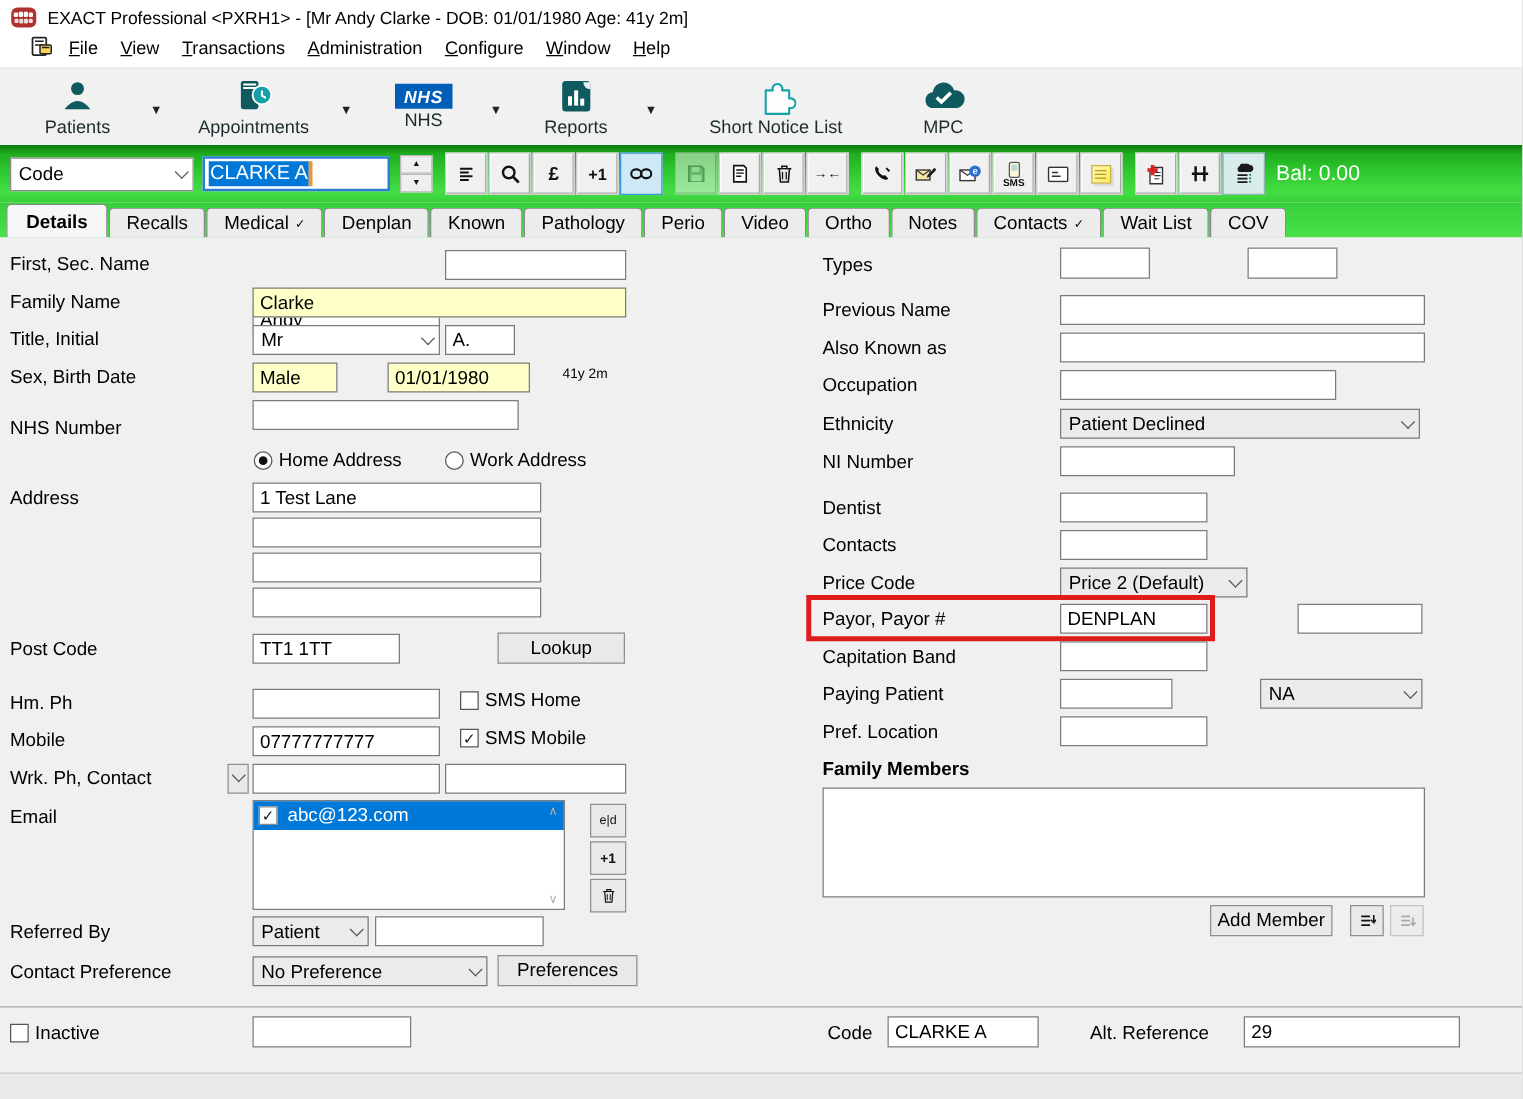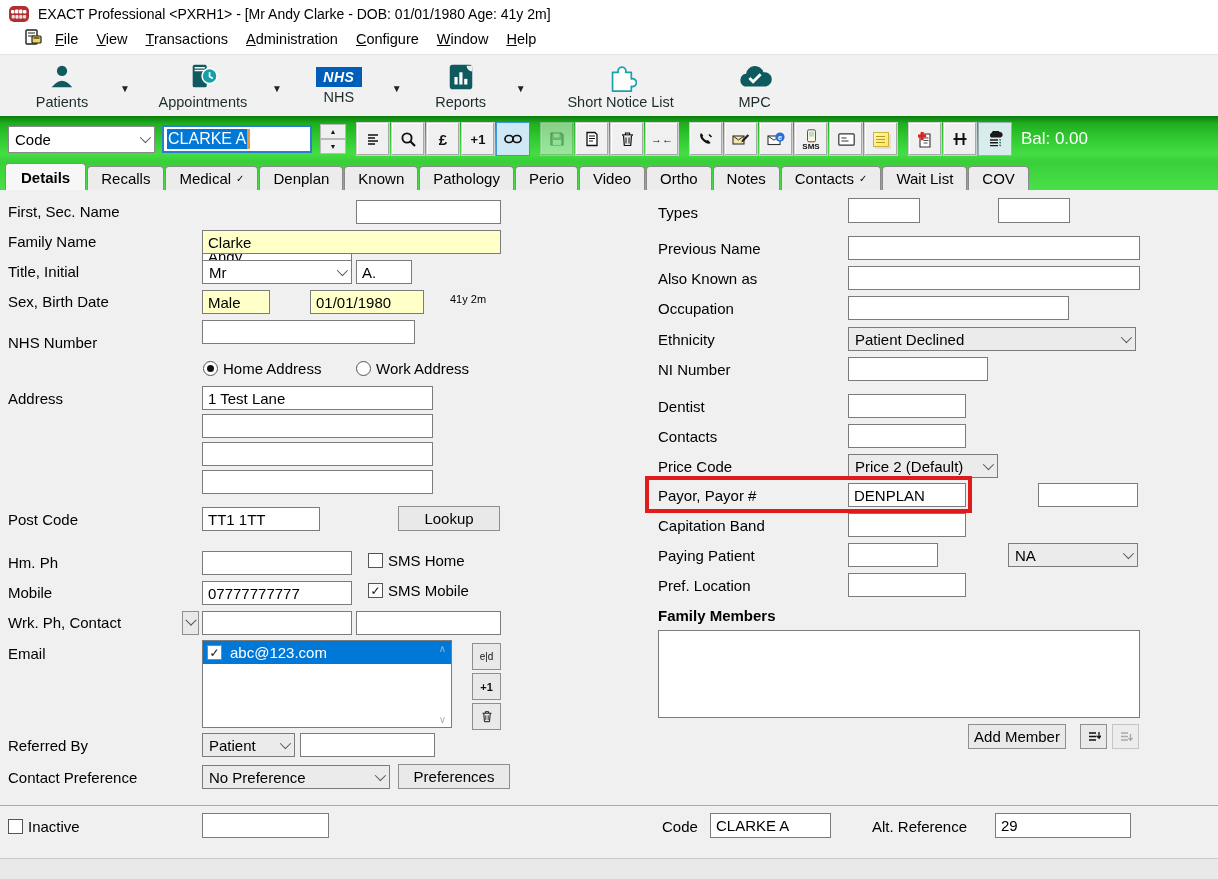--- a/index.html
+++ b/index.html
@@ -501,17 +501,17 @@
         </svg>
     </div>
 
     <div class="divider"></div>
     <span class="cb" style="left:8px; top:629px;"></span>
     <span class="lbl" style="left:28px; top:628px;">Inactive</span>
     <input class="fld" style="left: 202px; top: 623px; width: 127px; height: 25px;">
     <span class="lbl" style="left:662px; top:628px;">Code</span>
     <input class="fld" style="left: 710px; top: 623px; width: 121px; height: 25px;" value="CLARKE A">
     <span class="lbl" style="left:872px; top:628px;">Alt. Reference</span>
-    <input class="fld" style="left: 995px; top: 623px; width: 136px; height: 25px;" value="29">
+    <input class="fld" style="left: 995px; top: 623px; width: 173px; height: 25px;" value="29">
 
     <div class="bottomstrip"></div>
   </div>
 </div>
 
 </body></html>

